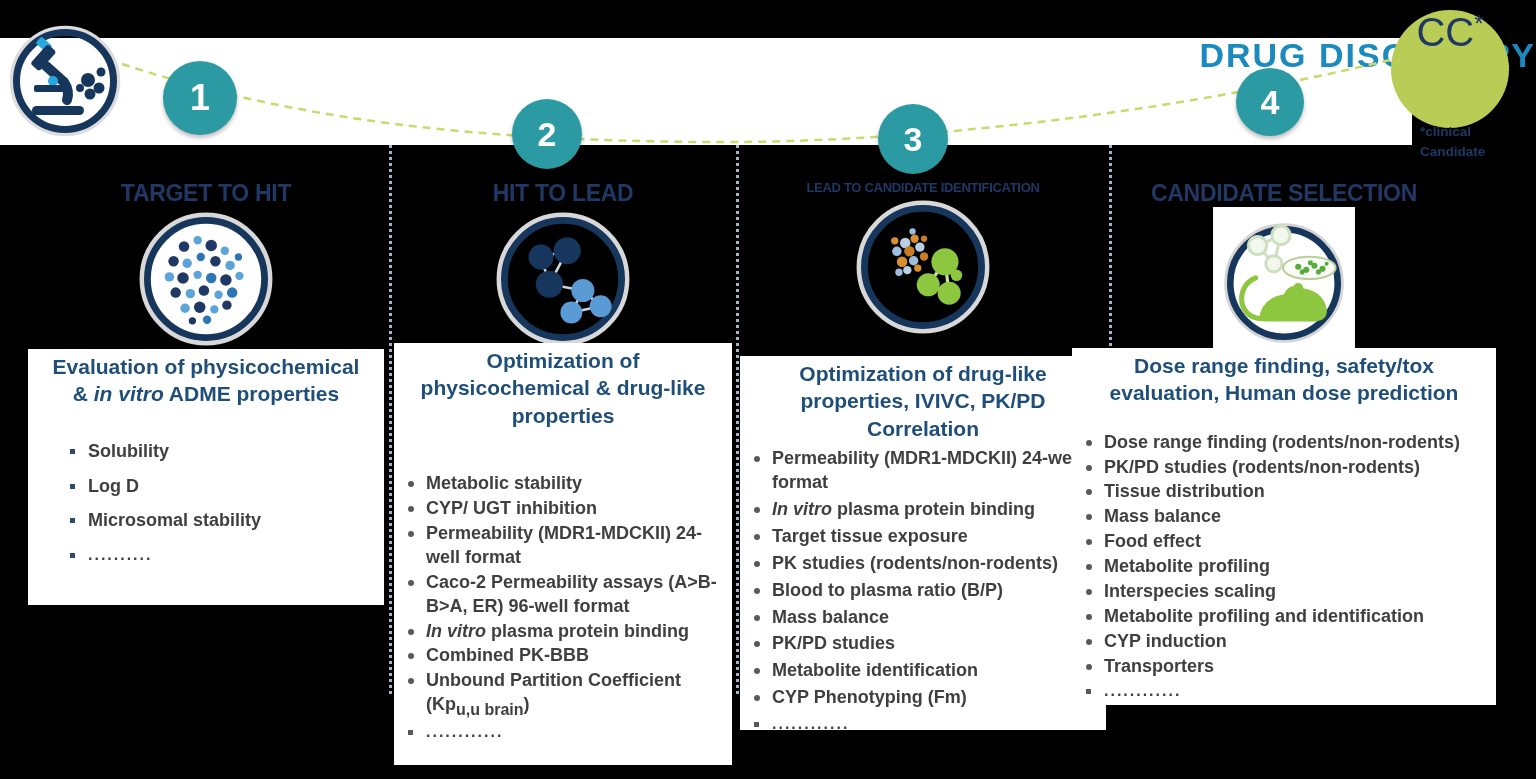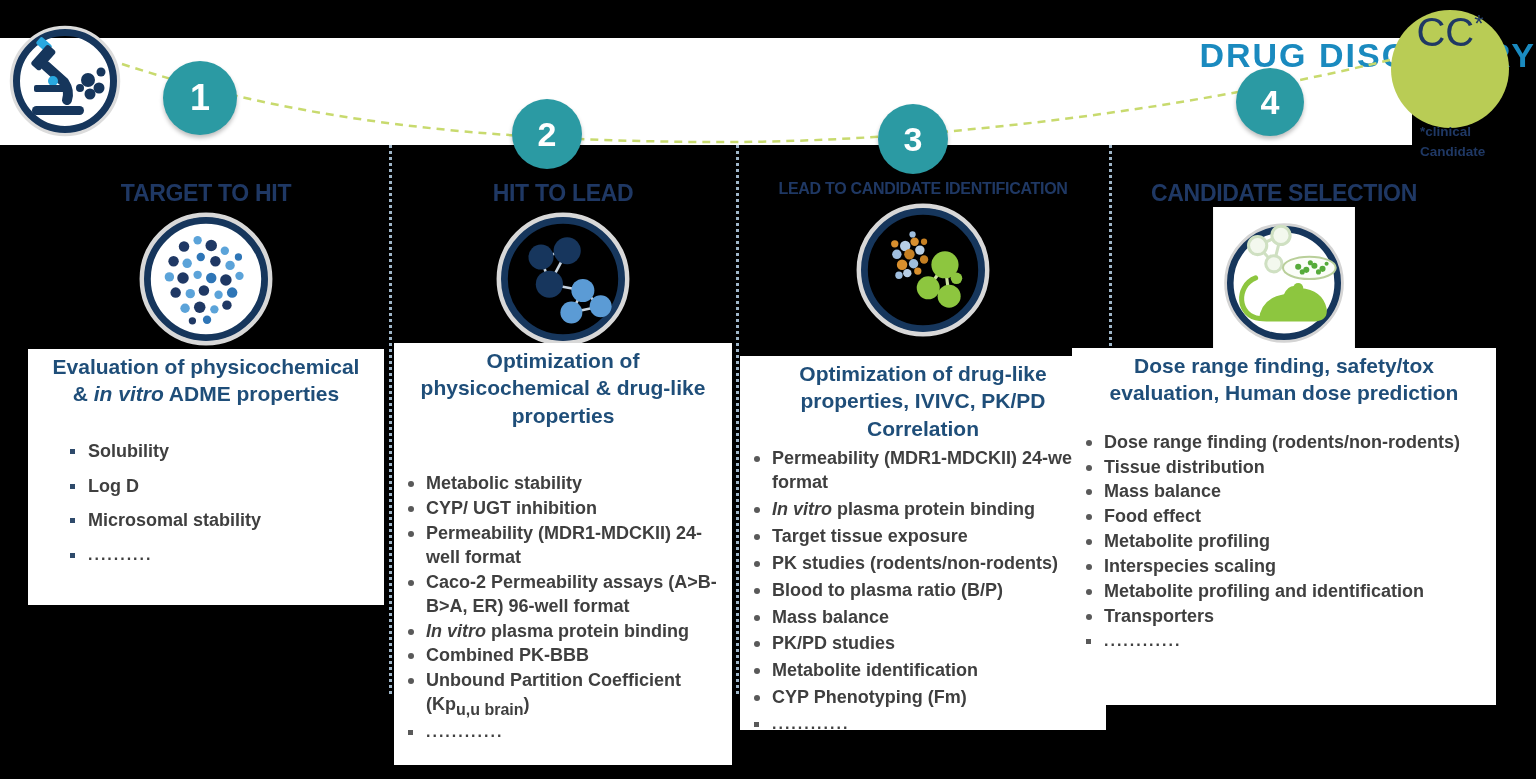--- a/index.html
+++ b/index.html
@@ -32,21 +32,21 @@
 
   .sep{position:absolute;top:145px;height:552px;width:3px;
     background-image:repeating-linear-gradient(to bottom,var(--sep) 0 3px,transparent 3px 6px);}
   #sep1{left:389px;} #sep2{left:736px;} #sep3{left:1109px;}
 
   .column{position:absolute;top:180px;}
   #col1{left:28px;width:356px;} #col2{left:394px;width:338px;}
   #col3{left:740px;width:366px;} #col4{left:1072px;width:424px;}
   .stage-heading{color:var(--navy);font-weight:bold;font-size:23px;text-align:center;
     white-space:nowrap;letter-spacing:-0.3px;}
-  #col3 .stage-heading{font-size:16px;}
+  #col3 .stage-heading{font-size:13px;}
   .icon-holder{display:flex;justify-content:center;margin-top:4px;height:140px;}
   #col4 .icon-holder{margin-top:0;height:148px;}
 
   .panel{position:absolute;left:0;background:#fff;padding:4px 10px 0 10px;box-sizing:border-box;width:100%;}
   #panel1{top:169px;height:256px;} #panel2{top:163px;height:422px;}
   #panel3{top:176px;height:374px;} #panel4{top:168px;height:357px;}
   .stage-subtitle{color:var(--subtitle);font-weight:bold;font-size:21px;line-height:1.3;
     text-align:center;}
   .bullets{list-style:none;margin:0;padding:0;text-align:left;color:var(--gray-text);
     font-weight:bold;font-size:18px;line-height:1.33;}
@@ -279,25 +279,27 @@
         </g>
         <path d="M 46 110 C 24 108 22 78 42 70" stroke="#8dc63f" stroke-width="5" fill="none" stroke-linecap="round"></path>
         <path d="M 45 112 Q 47 90 70 86 Q 76 74 86 80 Q 108 82 112 100 Q 114 112 100 113 L 58 113 Q 46 113 45 112 Z" fill="#8dc63f"></path>
         <circle cx="84" cy="80" r="5" fill="#8dc63f"></circle>
       </svg>
     </div>
     <div class="panel" id="panel4">
       <div class="stage-subtitle"><span>Dose range finding, safety/tox</span><br><span>evaluation, Human dose prediction</span></div>
       <ul class="bullets">
           <li><span>Dose range finding (rodents/non-rodents)</span></li>
+          <li><span>PK/PD studies (rodents/non-rodents)</span></li>
           <li><span>Tissue distribution</span></li>
           <li><span>Mass balance</span></li>
           <li><span>Food effect</span></li>
           <li><span>Metabolite profiling</span></li>
           <li><span>Interspecies scaling</span></li>
           <li><span>Metabolite profiling and identification</span></li>
+          <li><span>CYP induction</span></li>
           <li><span>Transporters</span></li>
           <li class="dots"><span>............</span></li>
         </ul>
     </div>
   </div>
 
 </div>
 
 </body></html>

